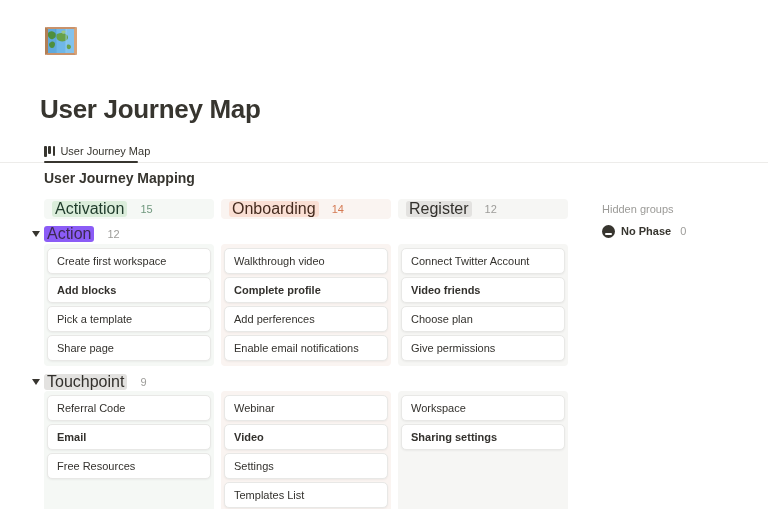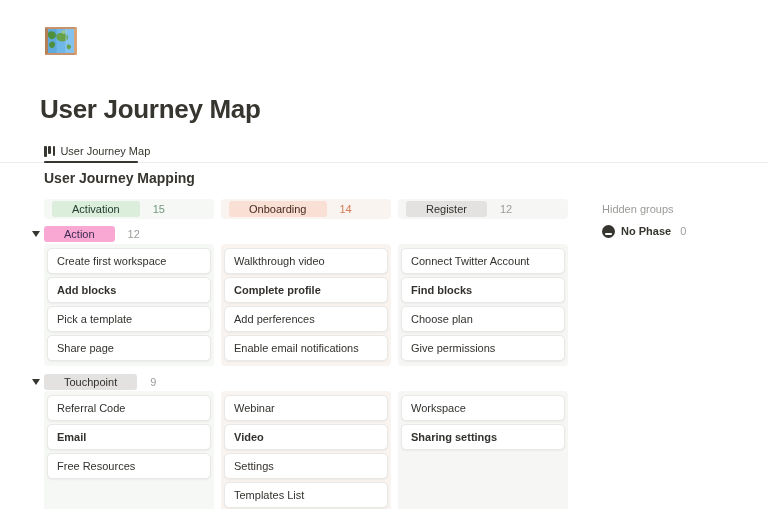--- a/index.html
+++ b/index.html
@@ -63,28 +63,28 @@
 
   
   .col-header {
     position: absolute; top: 199px; height: 20px;
     border-radius: 4px;
     display: flex; align-items: center; padding-left: 8px;
   }
 
   .badge {
     display: inline-block;
-    font-size: 11px; font-weight: 500; line-height: 14px;
-    padding: 1px 20px; border-radius: 3px;
+    font-size: 16px; font-weight: 500; line-height: 14px;
+    padding: 1px 3px; border-radius: 3px;
     white-space: nowrap;
   }
   .badge-green  { background: #DBEDDB; color: #1E3A2A; }
   .badge-peach  { background: #FADFD4; color: #442A1E; }
   .badge-gray   { background: #E3E2E0; color: #32302C; }
-  .badge-purple { background: #f9a8d4; color: #3D2A52; }
+  .badge-purple { background: #8b5cf6; color: #3D2A52; }
 
   .count { font-size: 11px; margin-left: 13px; }
   .count-green  { color: #70987E; }
   .count-orange { color: #D57A54; }
   .count-gray   { color: #9D9C99; }
 
   
   .hidden-groups-label {
     position: absolute; left: 602px; top: 203px;
     font-size: 11px; color: #9B9A97; cursor: pointer;
@@ -227,21 +227,21 @@
     <div class="card row-3">Share page</div>
   </div>
   <div class="card-col action col-2 tint-peach">
     <div class="card row-0">Walkthrough video</div>
     <div class="card row-1">Complete profile</div>
     <div class="card row-2">Add perferences</div>
     <div class="card row-3">Enable email notifications</div>
   </div>
   <div class="card-col action col-3 tint-gray">
     <div class="card row-0">Connect Twitter Account</div>
-    <div class="card row-1">Find blocks</div>
+    <div class="card row-1">Video friends</div>
     <div class="card row-2">Choose plan</div>
     <div class="card row-3">Give permissions</div>
   </div>
 
   <div class="group-row touchpoint">
     <span class="toggle"></span>
     <span class="group-badge-wrap">
       <span class="badge badge-gray">Touchpoint</span>
       <span class="count count-gray">9</span>
     </span>

